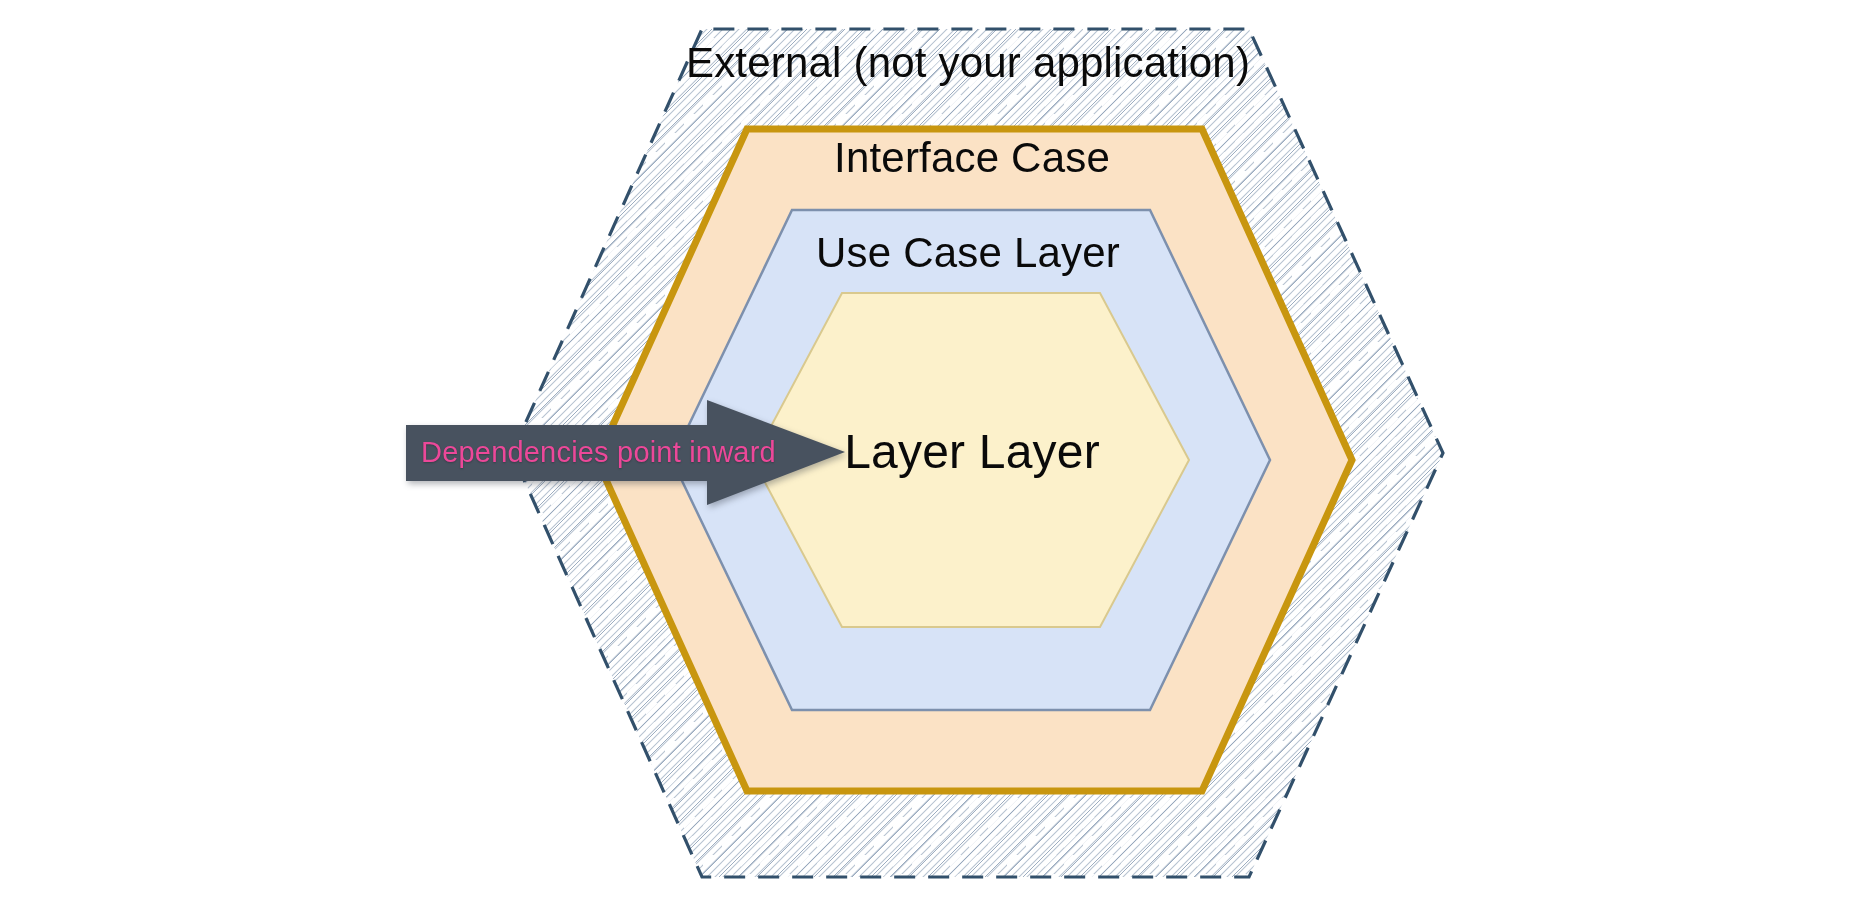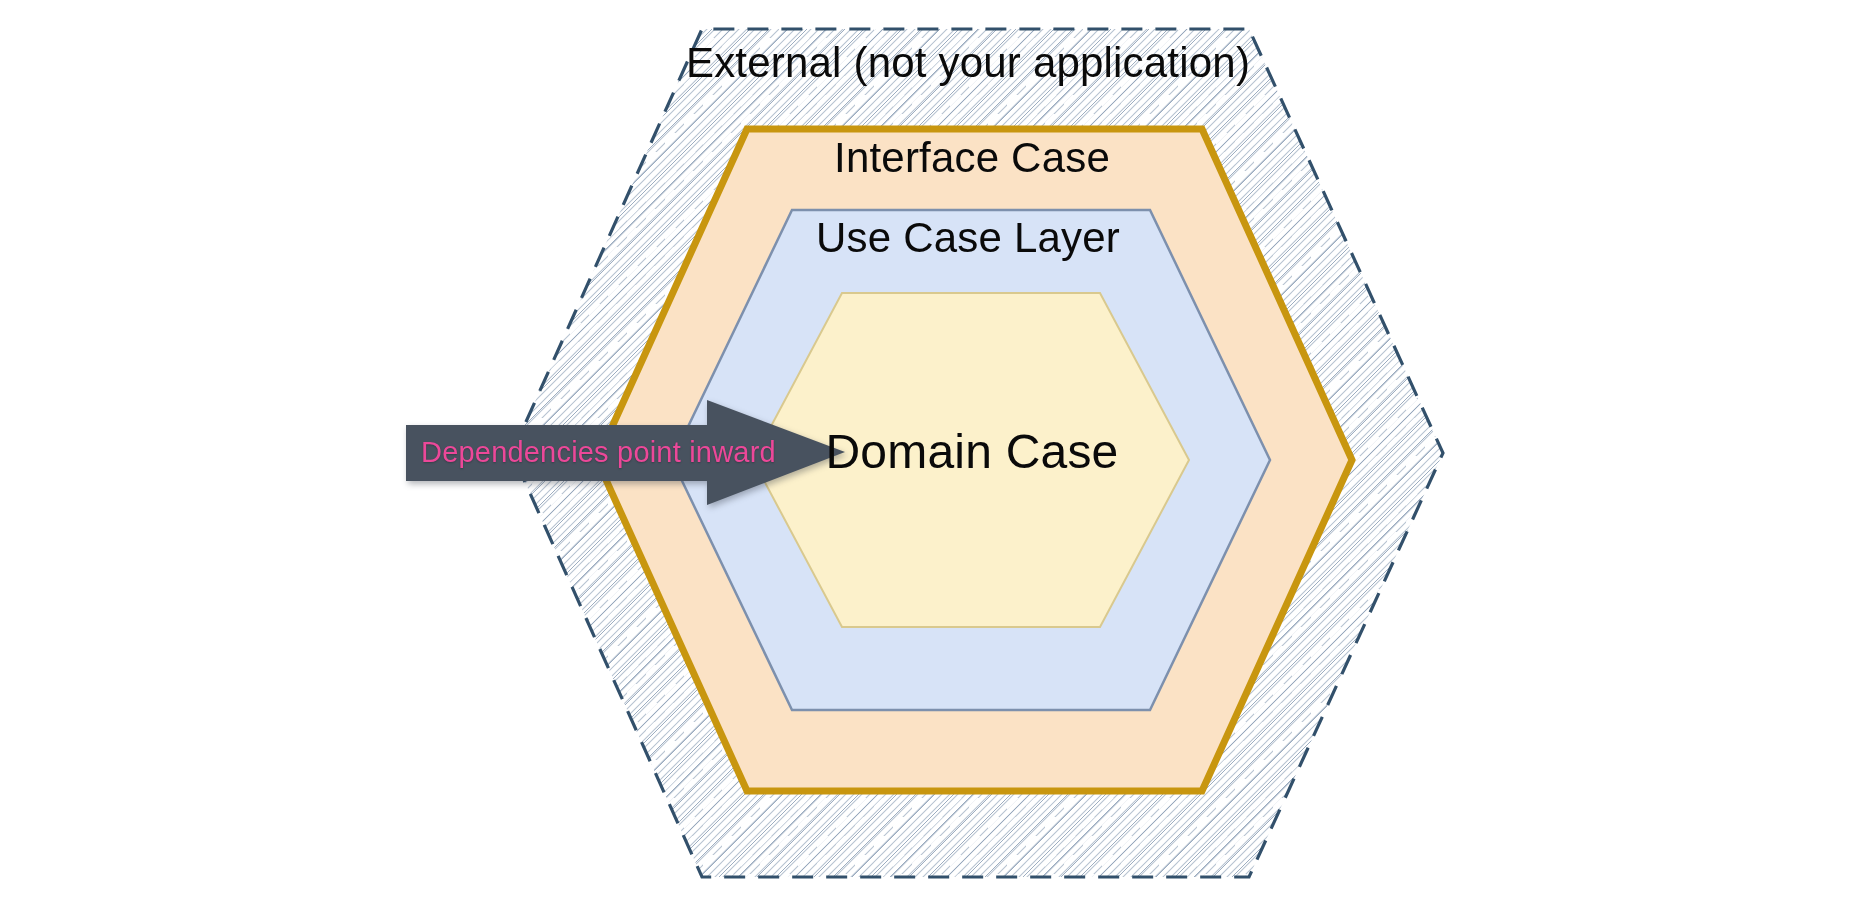--- a/index.html
+++ b/index.html
@@ -65,19 +65,19 @@
 
     <polygon points="753,460 842,293 1100,293 1189,460 1100,627 842,627" stroke="#D9C98E" stroke-width="2" fill="#FCF1CB"></polygon>
 
     <polygon class="arrow-shape" points="406,425 707,425 707,400 845,452 707,505 707,481 406,481" fill="#48525F"></polygon>
   </svg>
 
   <div class="label layer-label centered" style="left:968px; top:42px;">External (not your application)</div>
 
   <div class="label layer-label centered" style="left:972px; top:137px;">Interface Case</div>
 
-  <div class="label layer-label centered" style="left:968px; top:217px;">Use Case Layer</div>
+  <div class="label layer-label centered" style="left:968px; top:232px;">Use Case Layer</div>
 
-  <div class="label domain-label centered" style="left:972px; top:428px;">Domain Case</div>
+  <div class="label domain-label centered" style="left:972px; top:428px;">Layer Layer</div>
 
   <div class="label arrow-label" style="left:421px; top:438px;">Dependencies point inward</div>
 
 </div>
 
 </body></html>

